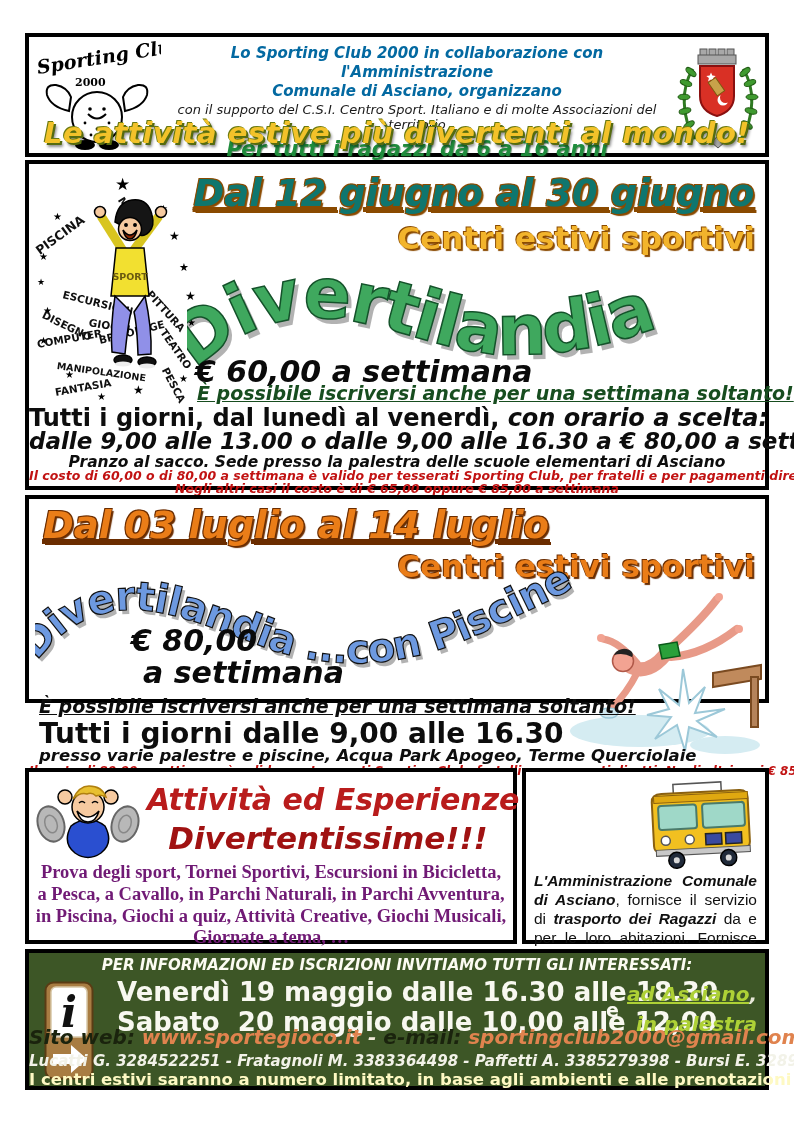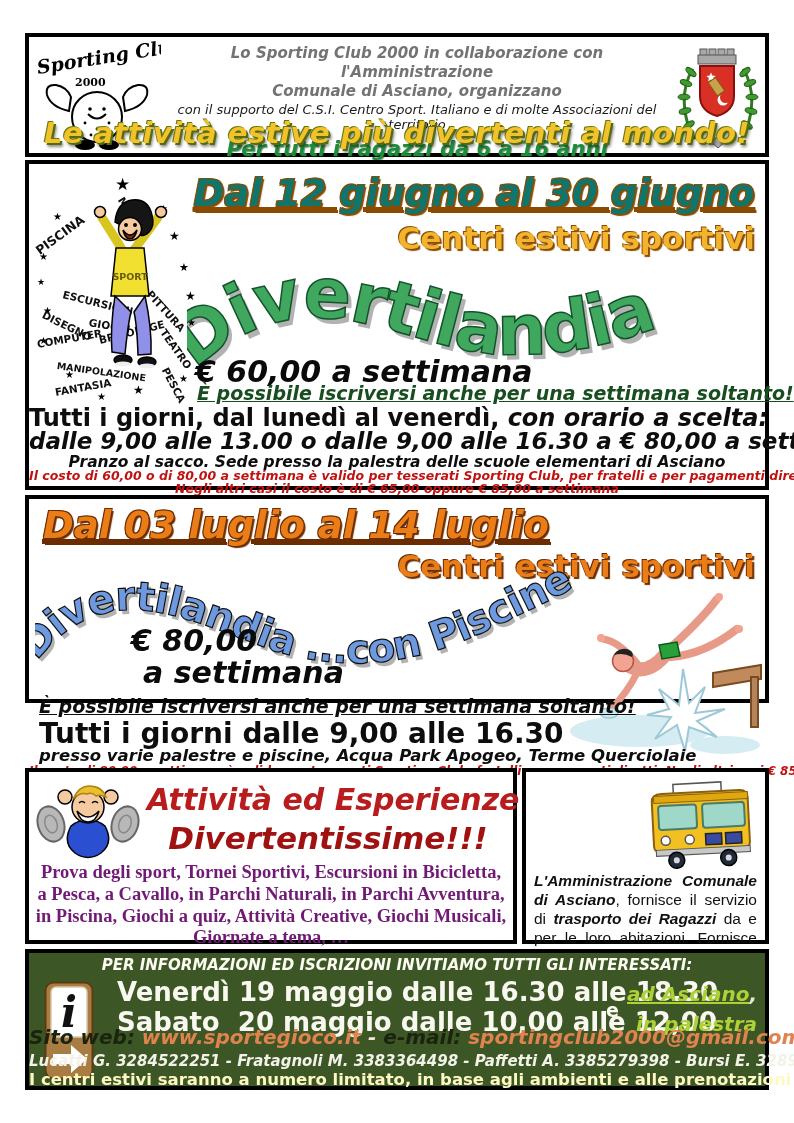--- a/index.html
+++ b/index.html
@@ -9,21 +9,21 @@
   #box-header{top:33px;height:124px;}
   #box-june{top:160px;height:330px;}
   #box-july{top:495px;height:208px;}
   #box-activities{top:768px;height:176px;width:492px;}
   #box-transport{top:768px;left:522px;width:247px;height:176px;padding:8px 8px 4px 8px;}
   #box-info{top:949px;height:141px;background:#3d5626;}
   .abs{position:absolute;}
 
   
   .hdr-center{position:absolute;left:132px;right:92px;top:7px;text-align:center;}
-  .hdr-line{font-weight:bold;font-style:italic;font-size:15px;color:#737373;line-height:1.25;}
+  .hdr-line{font-weight:bold;font-style:italic;font-size:15px;color:#0369a1;line-height:1.25;}
   .hdr-line3{font-style:italic;font-size:13px;color:#1a1a1a;margin-top:2px;}
   .age-banner{font-weight:bold;font-style:italic;font-size:21px;color:#1f8c3c;margin-top:5px;
               text-shadow:1px 1px 1px rgba(20,60,20,.55);}
   .tagline{position:absolute;left:0;right:0;bottom:3px;text-align:center;font-weight:bold;font-style:italic;
            font-size:29px;color:#f2c22a;letter-spacing:.5px;
            text-shadow:-1px -1px 0 #6b7a10,2px 2px 0 #556b10,3px 4px 3px rgba(0,0,0,.45);}
 
   
   .gold-h{font-weight:bold;font-style:italic;font-size:37px;color:#0f766e;white-space:nowrap;
           text-shadow:-1px -1px 0 #8a4a00,1px -1px 0 #8a4a00,-1px 1px 0 #8a4a00,2px 2px 1px #8a4a00;

